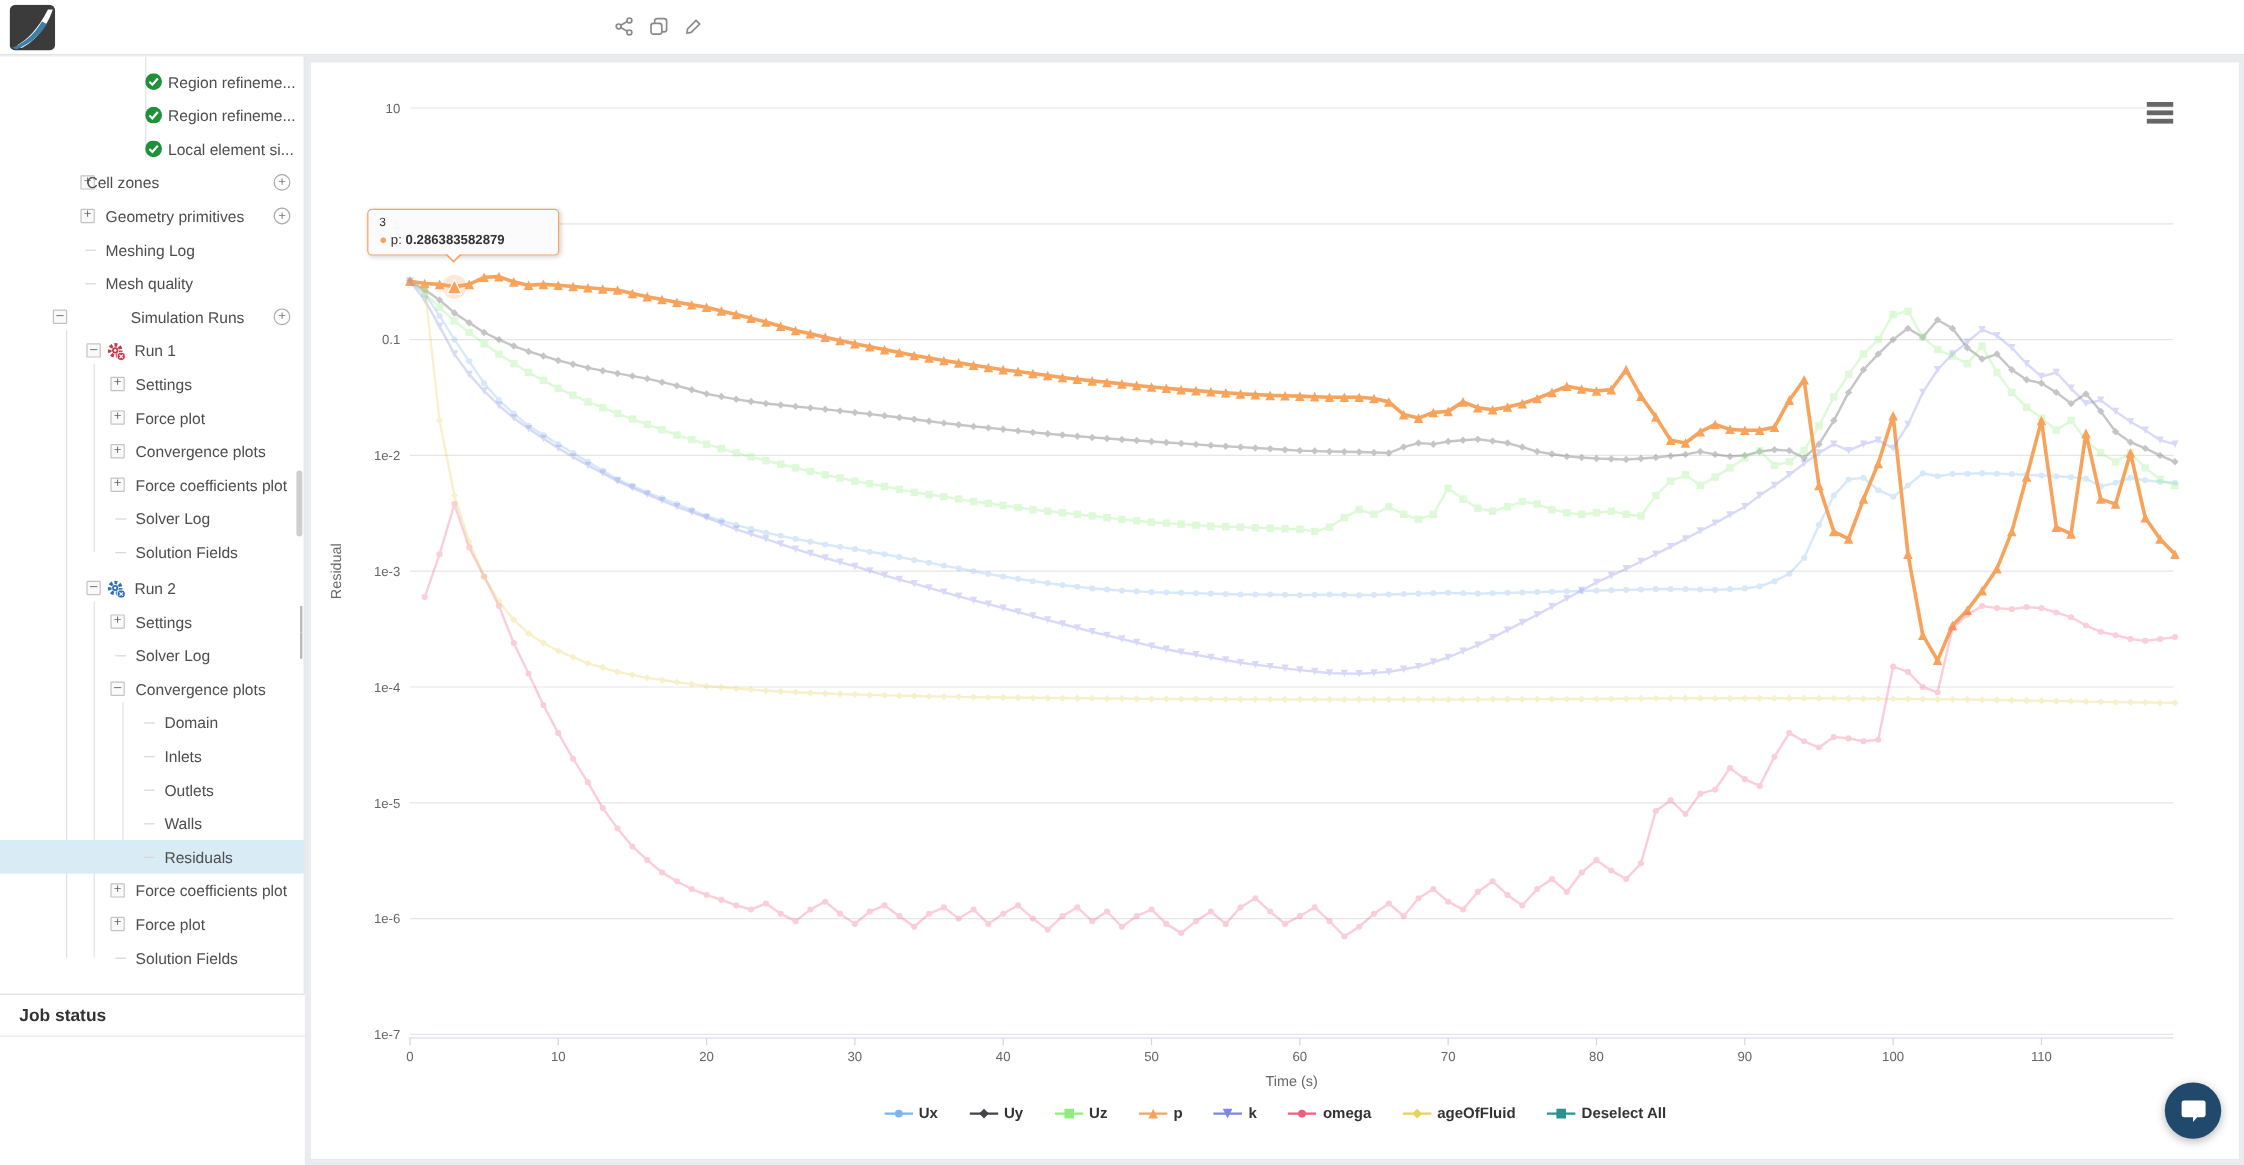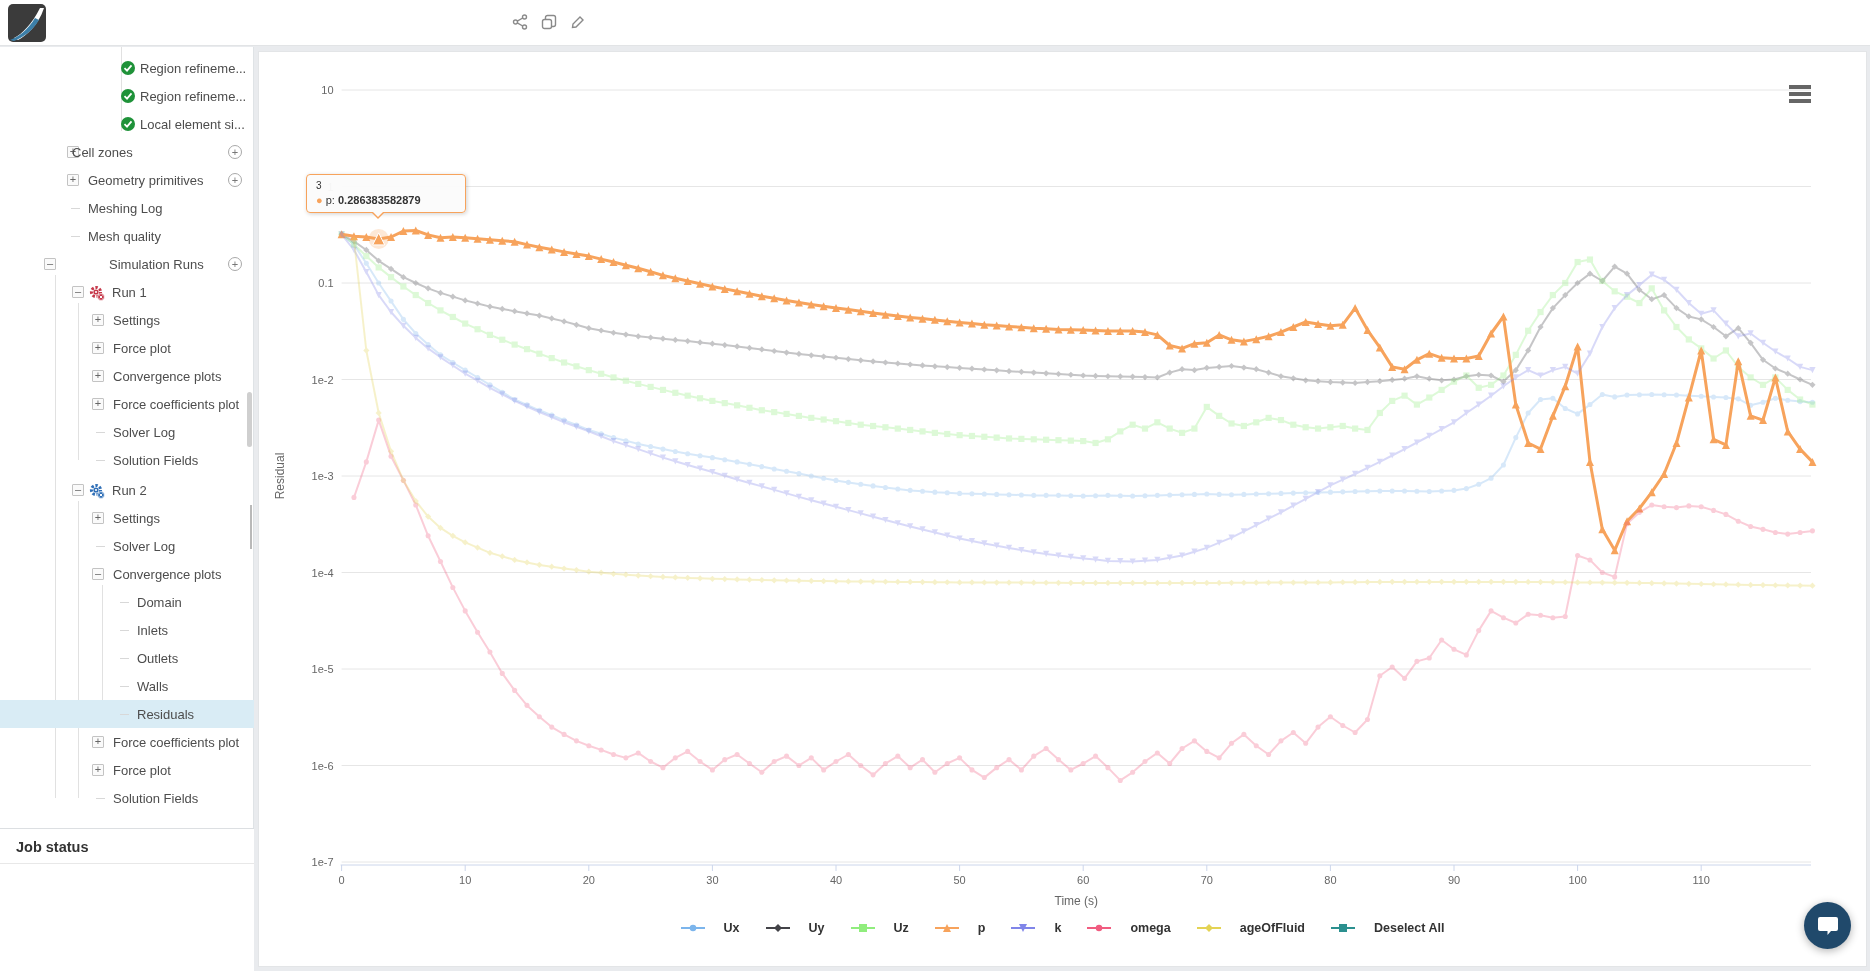--- a/index.html
+++ b/index.html
@@ -54,21 +54,21 @@
   .job-sub  { position:absolute; left:62px; top:29px; font-size:11px; color:#8b8b8b; }
 
   
   .chart-card { position:absolute; left:258px; top:51px; width:1609px; height:916px; background:#fff;
     border:1px solid #e3e5e7; }
   .chart-svg { position:absolute; left:0; top:0; }
   .burger { position:absolute; left:1528px; top:32px; width:26px; height:20px; cursor:pointer; padding:1px; }
   .burger i { display:block; width:22px; height:4px; background:#666; margin:0 0 3px 1px; }
   .legend { position:absolute; left:0; top:869px; width:1607px; display:flex; justify-content:center; gap:26px;
     font-size:12.5px; color:#333; font-weight:bold; }
-  .legend-item { display:flex; align-items:center; gap:19px; cursor:pointer; }
+  .legend-item { display:flex; align-items:center; gap:5px; cursor:pointer; }
   .credits { position:absolute; right:62px; top:896px; font-size:9px; color:#999;margin-top:36px; }
 
   
   .tooltip { position:absolute; left:47px; top:122px; width:160px; background:rgba(251,251,251,.96);
     border:1px solid #f7a35c; border-radius:4px; box-shadow:1px 1px 4px rgba(0,0,0,.18);
     padding:5px 9px 6px 9px; font-size:11px; color:#333; z-index:10; }
   .tooltip .tt-x { font-size:10px; margin-bottom:3px; }
   .tooltip .tt-dot { color:#f7a35c; font-size:11px; }
   .tooltip .tt-val { font-weight:bold; }
   .tooltip .arrow-b { position:absolute; left:64px; bottom:-7px; width:0; height:0;

